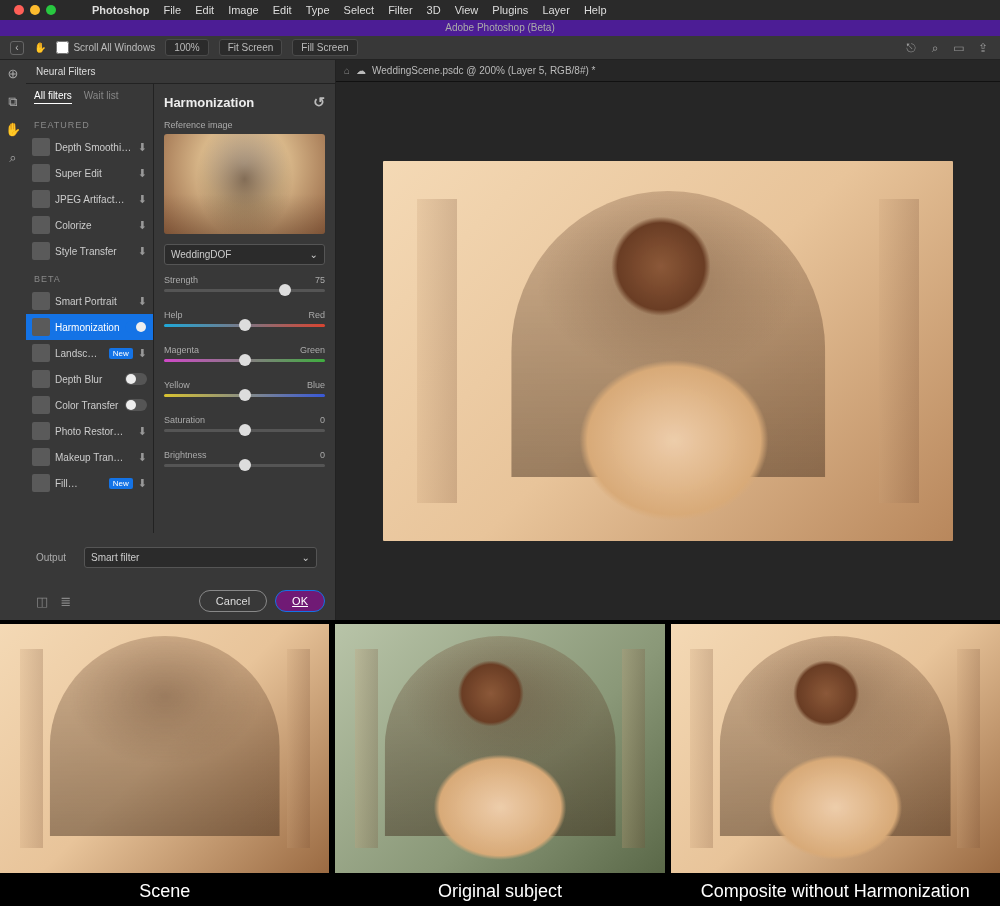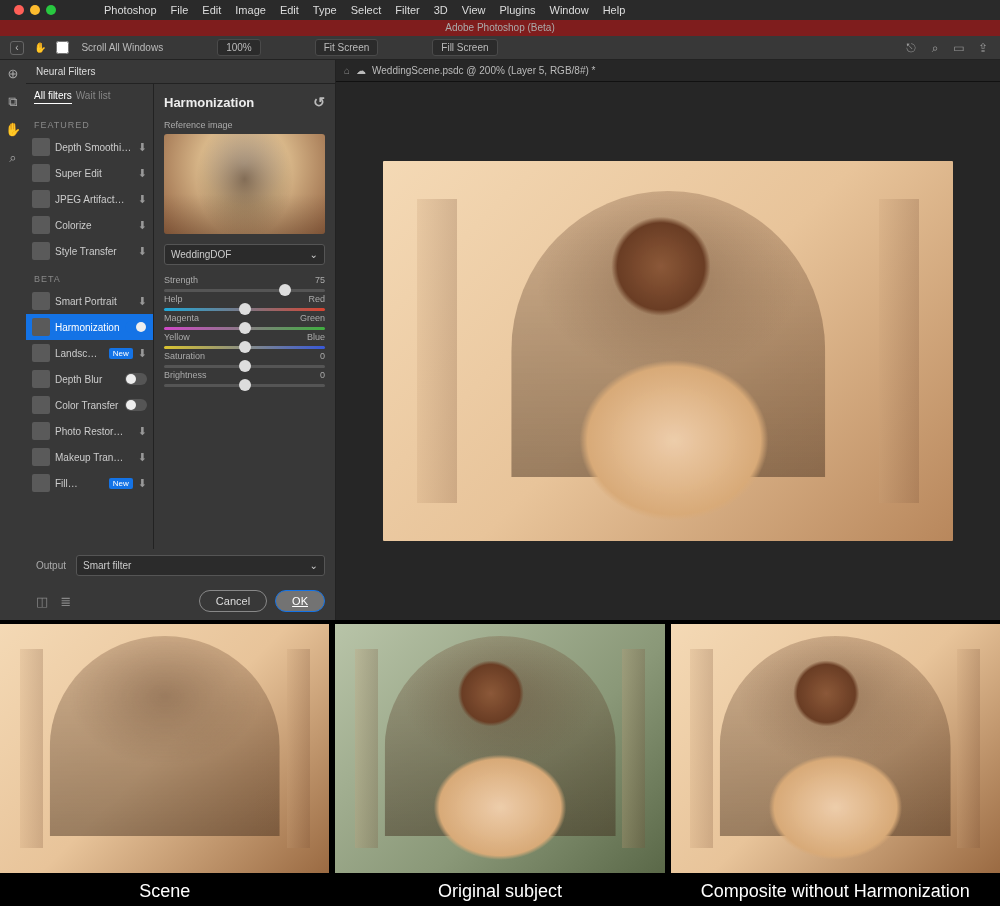--- a/index.html
+++ b/index.html
@@ -6,45 +6,45 @@
 body { background:#1a1a1a; color:#ccc; width:1000px; }
 
 
 .traffic { display:flex; gap:6px; padding:0 8px; }
 .traffic span { width:10px; height:10px; border-radius:50%; display:inline-block; }
 .red{background:#ff5f57}.yellow{background:#febc2e}.green{background:#28c840}
 
 
 .menubar { height:20px; background:#2a2a2a; display:flex; align-items:center; font-size:11px; color:#ddd; gap:14px; padding-left:6px;}
 .menubar .apple { font-size:13px; }
-.menubar strong { font-weight:400;margin-left:12px; }
-
-
-.titlebar { height:16px; background:#7f1d1d; text-align:center; font-size:10px; color:#aaa; line-height:16px;}
+.menubar strong { font-weight:700; }
+
+
+.titlebar { height:16px; background:#4c1d95; text-align:center; font-size:10px; color:#aaa; line-height:16px;}
 
 
 .optbar { height:24px; background:#383838; display:flex; align-items:center; font-size:10px; gap:10px; padding:0 10px; color:#bbb; border-bottom:1px solid #222;}
 .optbar .back{width:14px;height:14px;border:1px solid #666;border-radius:3px;text-align:center;line-height:12px;}
-.optbar .pill{background:#2b2b2b;border:1px solid #4a4a4a;border-radius:3px;padding:2px 8px;margin-left:44px;}
+.optbar .pill{background:#2b2b2b;border:1px solid #4a4a4a;border-radius:3px;padding:2px 8px;}
 .optbar .spacer{flex:1}
 .optbar .ricon{width:14px;text-align:center;font-size:12px;color:#999;}
 
 
 .mainrow { display:flex; height:560px; }
 
 
 .toolstrip { width:26px; background:#383838; display:flex; flex-direction:column; align-items:center; padding-top:6px; gap:10px; font-size:13px; color:#aaa;}
 .toolstrip div{width:18px;height:18px;text-align:center;}
 
 
 .nfpanel { width:310px; background:#383838; display:flex; flex-direction:column; border-right:1px solid #222;}
 .nftab { font-size:10px; padding:6px 10px; border-bottom:1px solid #222; color:#ddd;}
 .nfcols { flex:1; display:flex; overflow:hidden;}
 .filtercol { width:128px; display:flex; flex-direction:column; border-right:1px solid #222;}
-.filtertabs { display:flex; font-size:10px; padding:6px 8px; gap:4px; color:#888;}
+.filtertabs { display:flex; font-size:10px; padding:6px 8px; gap:12px; color:#888;}
 .filtertabs .active{color:#fff;border-bottom:1px solid #fff;padding-bottom:2px;}
 .sect { font-size:9px; letter-spacing:1px; color:#888; padding:10px 8px 4px;}
 .frow { display:flex; align-items:center; padding:4px 6px; font-size:10px; gap:5px; position:relative;}
 .frow.sel{background:#1473e6;color:#fff;}
 .ficon{width:18px;height:18px;background:#5a5a5a;border-radius:2px;flex-shrink:0;}
 .flabel{flex:1;white-space:nowrap;overflow:hidden;text-overflow:ellipsis;}
 .badge{background:#1473e6;color:#fff;font-size:8px;padding:1px 4px;border-radius:2px;}
 .dl{color:#999;font-size:11px;}
 .toggle{width:22px;height:12px;background:#555;border-radius:6px;position:relative;}
 .toggle.on{background:#1473e6;}
@@ -56,33 +56,33 @@
 .sethead{display:flex;justify-content:space-between;align-items:center;font-size:13px;font-weight:600;color:#eee;padding:4px 0 10px;}
 .sethead .reset{font-size:14px;color:#bbb}
 .reflabel{font-size:9px;color:#aaa;margin-bottom:4px;}
 .refimg{width:100%;height:100px;border-radius:3px;background:
  radial-gradient(circle at 50% 30%,#f8e4c8 0%,#d9b88a 40%,#906040 100%);
  position:relative;overflow:hidden;margin-bottom:10px;}
 .refimg::before{content:"";position:absolute;inset:0;background:
  linear-gradient(to bottom,transparent 60%,rgba(80,50,30,.3)),
  radial-gradient(ellipse 30% 60% at 50% 45%,rgba(60,40,25,.6),transparent);}
 .dropdown{background:#2b2b2b;border:1px solid #555;border-radius:3px;font-size:10px;padding:4px 6px;color:#ccc;display:flex;justify-content:space-between;margin-bottom:10px;}
-.slrow{margin-bottom:2px;font-size:9px;}
+.slrow{margin-bottom:18px;font-size:9px;}
 .sltop{display:flex;justify-content:space-between;color:#aaa;margin-bottom:4px;}
 .sltrack{height:3px;background:#555;border-radius:2px;position:relative;}
 .sltrack.color{background:linear-gradient(to right,var(--l),var(--r));}
 .slknob{width:12px;height:12px;background:#ddd;border-radius:50%;position:absolute;top:-5px;transform:translateX(-50%);}
 
 .outrow{display:flex;align-items:center;gap:10px;font-size:10px;padding:6px 10px;color:#aaa;}
-.outrow .dropdown{flex:1;margin:0;}
+.outrow .dropdown{flex:1;margin:8px;}
 .btnrow{display:flex;justify-content:space-between;align-items:center;padding:8px 10px;}
 .lefticons{display:flex;gap:12px;color:#888;font-size:13px;}
 .btns{display:flex;gap:8px;}
 .btn{font-size:11px;padding:4px 16px;border-radius:12px;border:1px solid #888;background:transparent;color:#ddd;}
-.btn.primary{background:#737373;border-color:#1473e6;color:#fff;text-decoration:underline;}
+.btn.primary{background:#701a75;border-color:#1473e6;color:#fff;text-decoration:underline;}
 
 
 .canvaswrap{flex:1;background:#262626;display:flex;flex-direction:column;}
 .doctab{height:22px;display:flex;align-items:center;font-size:10px;color:#bbb;padding:0 8px;gap:6px;border-bottom:1px solid #111;}
 .doctab .home{color:#888}
 .canvas{flex:1;display:flex;align-items:center;justify-content:center;padding:12px;}
 .bigimg{width:100%;max-width:570px;aspect-ratio:1000/668;background:
  linear-gradient(135deg,#f4d9b5 0%,#e8c49a 50%,#b8875c 100%);
  position:relative;overflow:hidden;border-radius:1px;}
 .arch{position:absolute;left:50%;top:8%;transform:translateX(-50%);width:55%;height:75%;
@@ -124,30 +124,30 @@
   <span>File</span>
   <span>Edit</span>
   <span>Image</span>
   <span>Edit</span>
   <span>Type</span>
   <span>Select</span>
   <span>Filter</span>
   <span>3D</span>
   <span>View</span>
   <span>Plugins</span>
-  <span>Window</span>
+  <span>Layer</span>
   <span>Help</span>
 </div>
 
 <div class="titlebar">Adobe Photoshop (Beta)</div>
 
 <div class="optbar">
   <div class="back">‹</div>
   <span>✋</span>
-  <span style="display:flex;align-items:center;gap:12px">
+  <span style="display:flex;align-items:center;gap:4px">
       <input type="checkbox" style="">
       <span>Scroll All Windows</span>
     </span>
   <span class="pill">100%</span>
   <span class="pill">Fit Screen</span>
   <span class="pill">Fill Screen</span>
   <div class="spacer"></div>
   <span class="ricon">⎋</span>
   <span class="ricon">⌕</span>
   <span class="ricon">▭</span>

